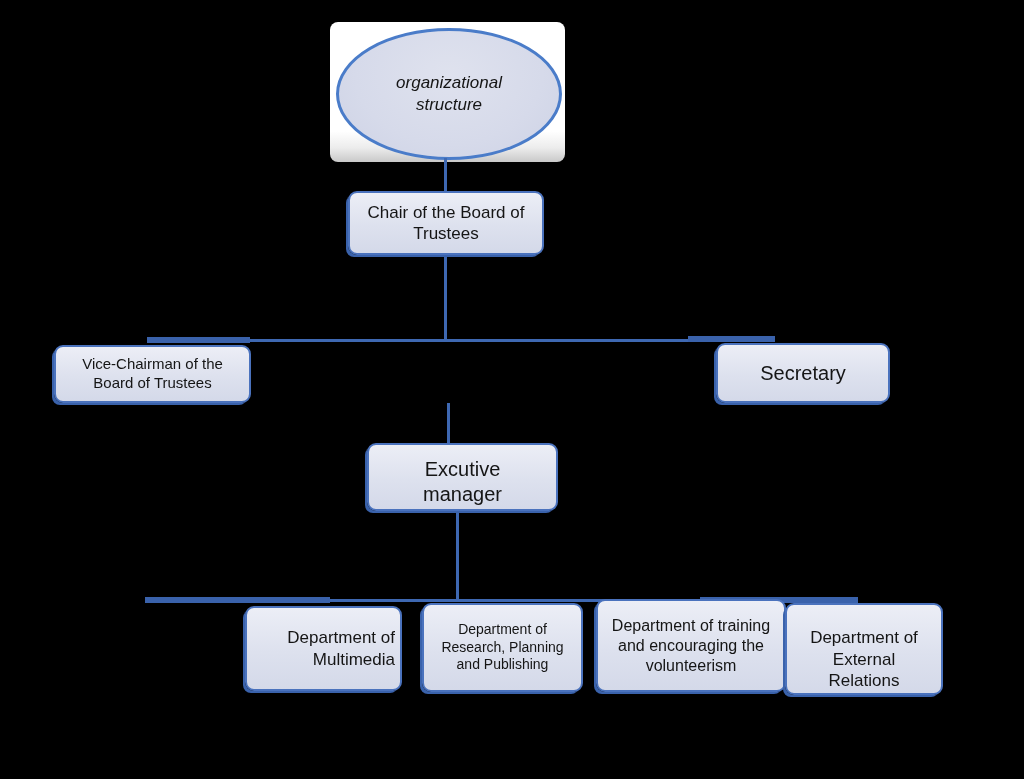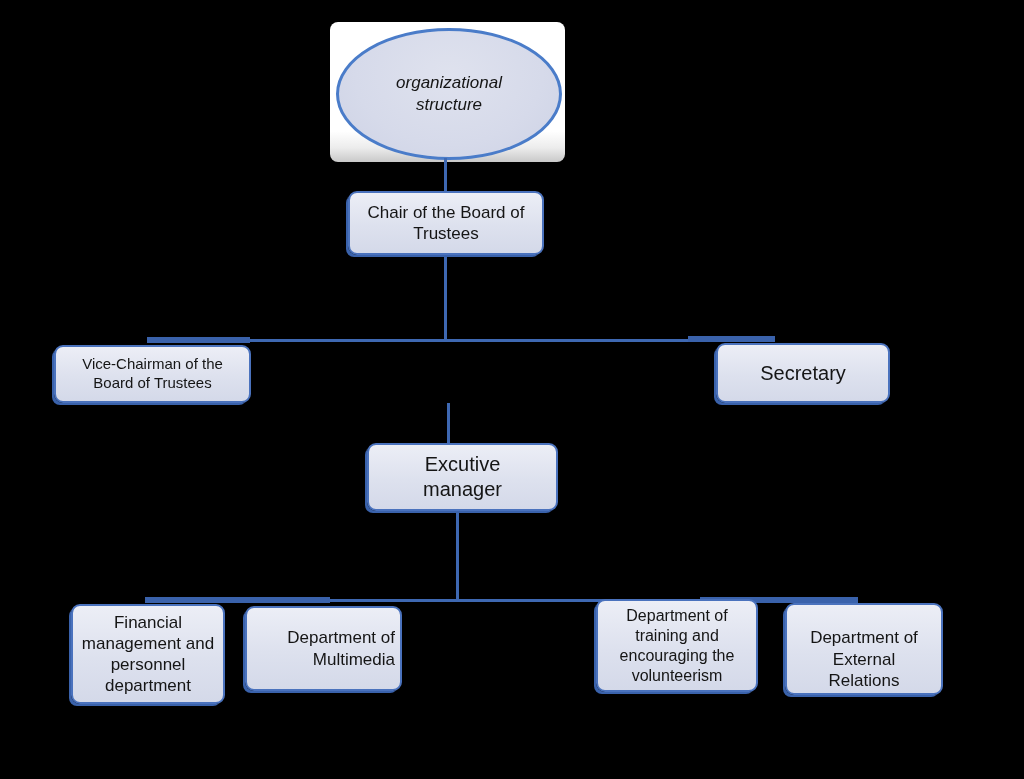--- a/index.html
+++ b/index.html
@@ -62,27 +62,27 @@
     justify-content: center;
     text-align: center;
     line-height: 1.25;
   }
   .node .lbl { padding: 2px 5px; }
 
   .n-chair      { left: 348px; top: 191px; width: 196px; height: 64px; font-size: 17px; }
   .n-vice       { left: 54px;  top: 345px; width: 197px; height: 58px; font-size: 15px; }
   .n-treasurer  { left: 375px; top: 342px; width: 177px; height: 61px; font-size: 21px; }
   .n-secretary  { left: 688px; top: 343px; width: 174px; height: 60px; font-size: 20px; margin-left: 28px; }
-  .n-exec       { left: 367px; top: 443px; width: 191px; height: 68px; font-size: 20px; }
+  .n-exec       { left: 367px; top: 443px; width: 191px; height: 68px; font-size: 20px; align-items: flex-end; }
   .n-exec .lbl  { width: 120px; }
   .n-dept1 { left: 71px;  top: 604px; width: 154px; height: 100px; font-size: 17px; }
   .n-dept2 { left: 245px; top: 606px; width: 157px; height: 85px;  font-size: 17px; text-align: right; }
   .n-dept3 { left: 422px; top: 603px; width: 161px; height: 89px;  font-size: 14px; }
   .n-dept3 .lbl { width: 125px; }
-  .n-dept4 { left: 596px; top: 599px; width: 162px; height: 93px;  font-size: 16px; }
+  .n-dept4 { left: 596px; top: 599px; width: 190px; height: 93px;  font-size: 16px; }
   .n-dept5 { left: 785px; top: 603px; width: 158px; height: 92px;  font-size: 17px; align-items: flex-end; }
   .n-dept5 .lbl { width: 130px; }
 </style>
 </head>
 <body>
 
 <div class="canvas">
 
   <div class="card"></div>
   <div class="ellipse">
@@ -108,25 +108,25 @@
     <span class="lbl">Vice-Chairman of the Board of Trustees</span>
   </div>
   <div class="node n-secretary">
     <span class="lbl">Secretary</span>
   </div>
 
   <div class="node n-exec">
     <span class="lbl">Excutive manager</span>
   </div>
 
-  <div class="node n-dept1">
-    <span class="lbl">Financial management and personnel department</span>
-  </div>
   <div class="node n-dept2">
     <span class="lbl">Department of Multimedia</span>
+  </div>
+  <div class="node n-dept3">
+    <span class="lbl">Department of Research, Planning and Publishing</span>
   </div>
   <div class="node n-dept4">
     <span class="lbl">Department of training and encouraging the volunteerism</span>
   </div>
   <div class="node n-dept5">
     <span class="lbl">Department of External Relations</span>
   </div>
 
 </div>
 

